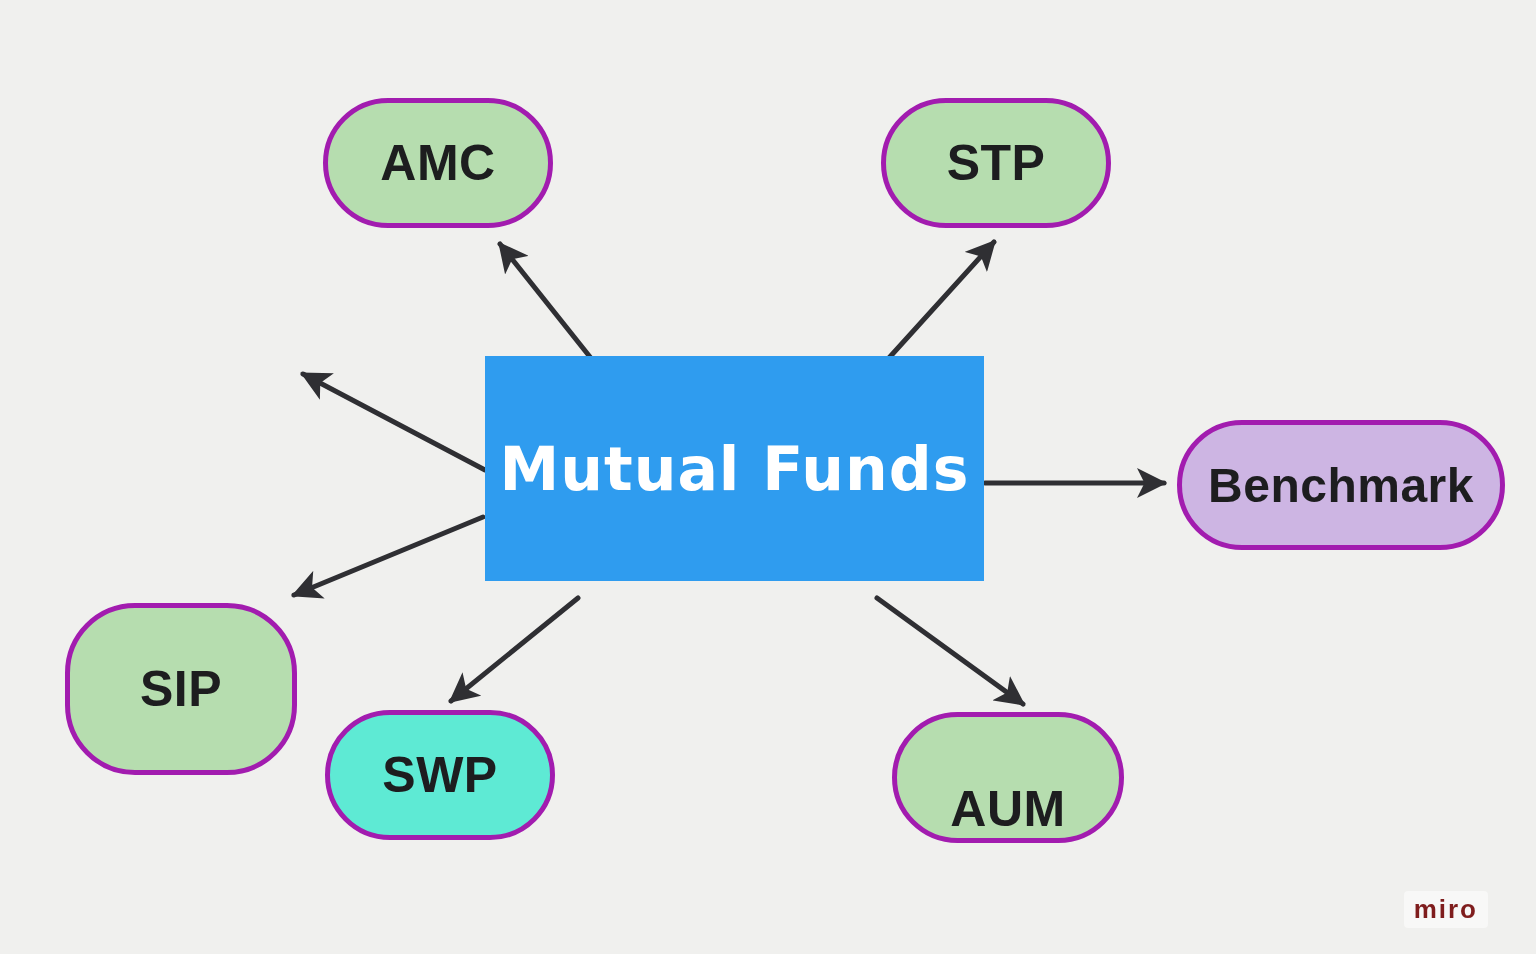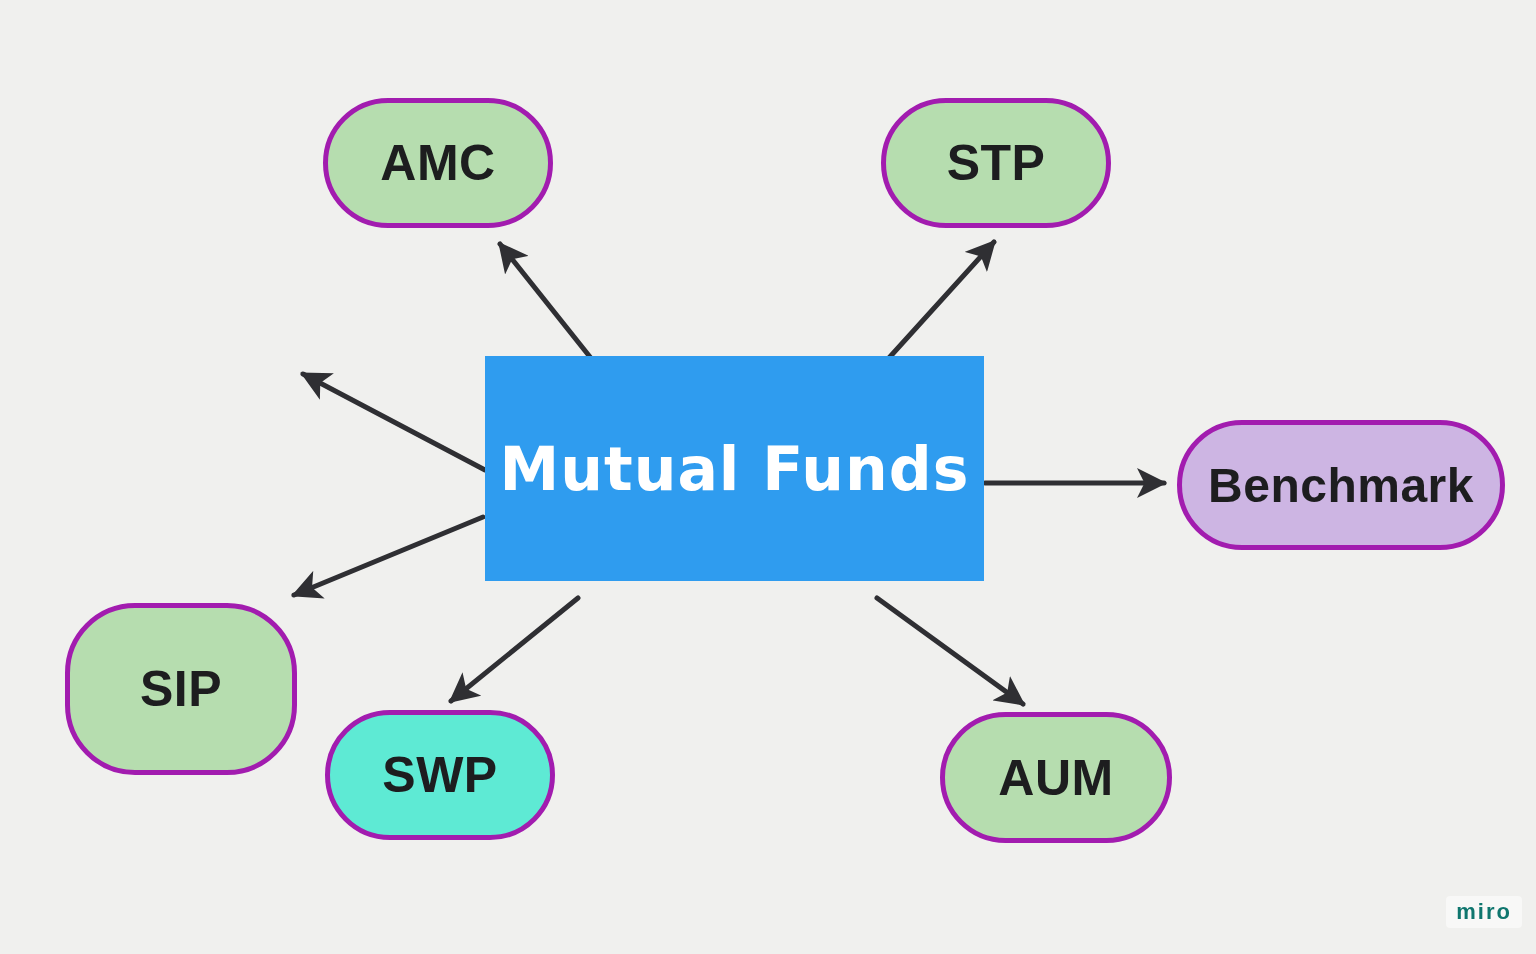--- a/index.html
+++ b/index.html
@@ -23,41 +23,41 @@
     font-size: 50px;
     color: #1D1D1F;
     letter-spacing: 0.5px;
   }
   .node-amc       { left: 323px;  top: 98px;  width: 230px; height: 130px; }
   .node-stp       { left: 881px;  top: 98px;  width: 230px; height: 130px; }
   .node-nav       { left: 65px;   top: 290px; width: 232px; height: 132px; }
   .node-benchmark { left: 1177px; top: 420px; width: 328px; height: 130px; font-size: 48px; }
   .node-sip       { left: 65px;   top: 563px; width: 232px; height: 172px; margin-top: 40px; }
   .node-swp       { left: 325px;  top: 710px; width: 230px; height: 130px; }
-  .node-aum       { left: 940px;  top: 712px; width: 232px; height: 131px; }
+  .node-aum       { left: 892px;  top: 712px; width: 232px; height: 131px; align-items: flex-end; }
 
   .center-box {
     position: absolute;
     left: 485px; top: 356px; width: 499px; height: 225px;
     display: flex; align-items: center; justify-content: center;
   }
   .center-label {
     color: #FFFFFF;
     font-family: "DejaVu Sans", "Liberation Sans", sans-serif;
     font-size: 60px;
     font-weight: 800;
     letter-spacing: 1px;
   }
 
   .watermark {
     position: absolute;
-    right: 14px; bottom: 26px;
-    color: #0f766e;
+    right: 48px; bottom: 26px;
+    color: #7f1d1d;
     background: rgba(255,255,255,0.5);
-    font-size: 22px;
+    font-size: 26px;
     font-weight: bold;
     letter-spacing: 2px;
     padding: 3px 10px;
     border-radius: 4px;
   }
 </style>
 </head>
 <body style="background-color: rgb(240, 240, 238);">
 
 <div class="canvas">

